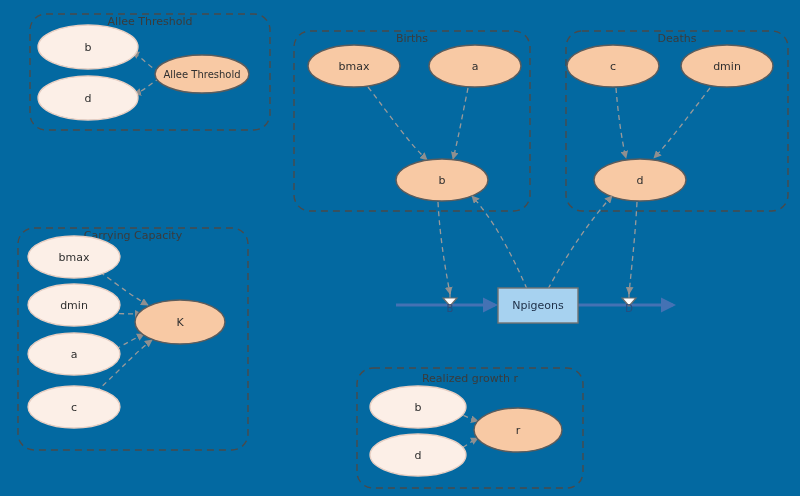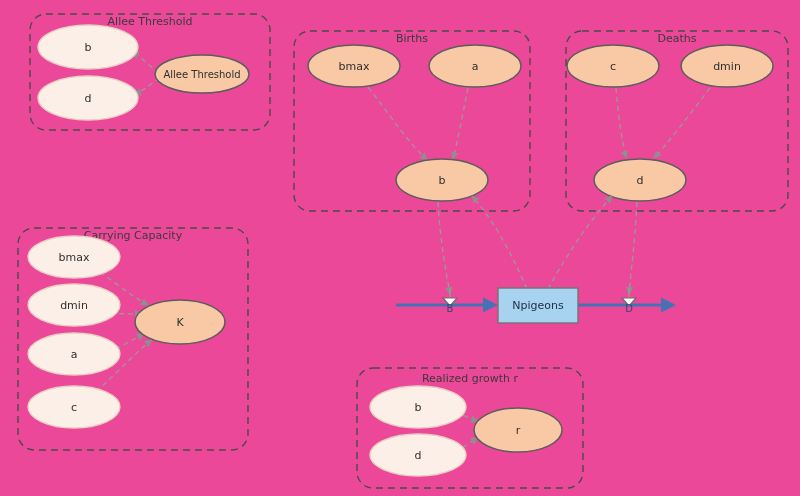--- a/index.html
+++ b/index.html
@@ -7,21 +7,21 @@
     padding: 0;
     background: #ffffff;
   }
   body {
     font-family: "DejaVu Sans", sans-serif;
   }
   #canvas {
     position: relative;
     width: 800px;
     height: 496px;
-    background: #ec4899;
+    background: #0369a1;
     overflow: hidden;
   }
   #diagram-svg {
     position: absolute;
     left: 0;
     top: 0;
     width: 800px;
     height: 496px;
   }
   .group-frame {

